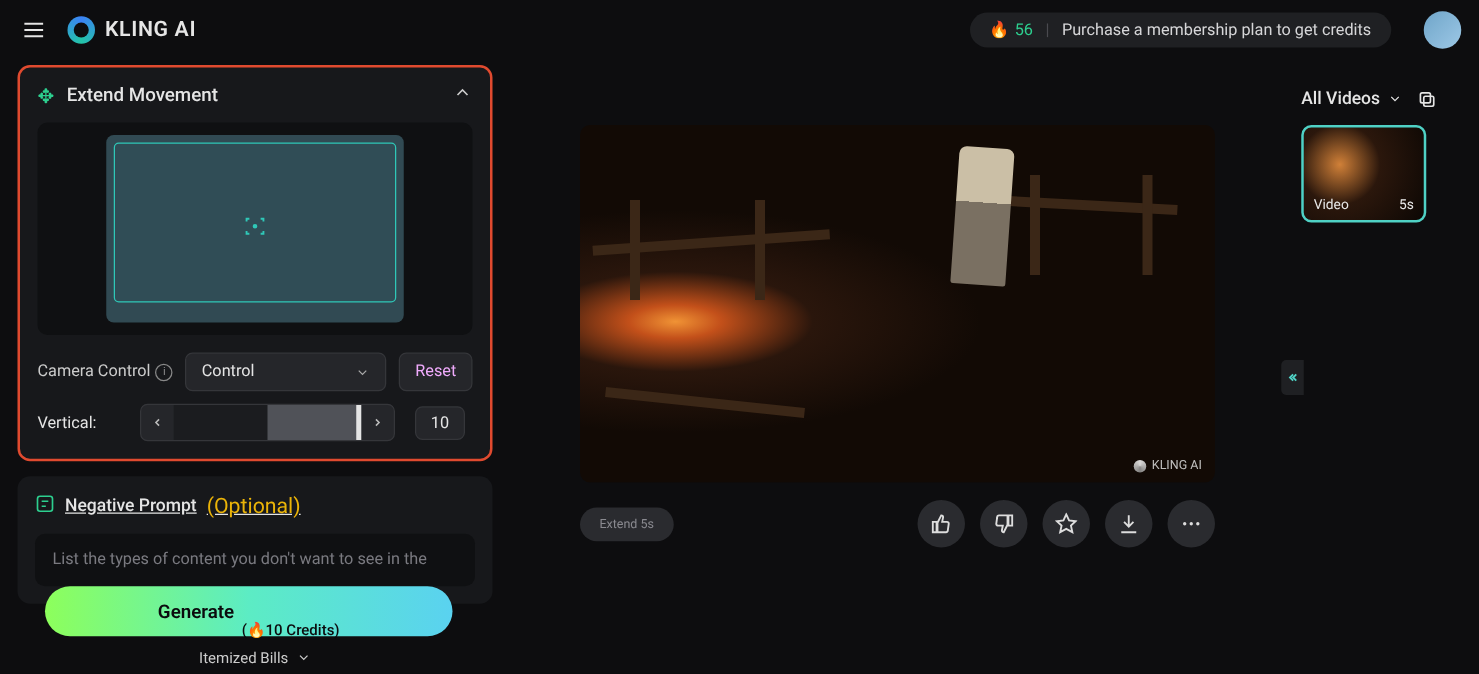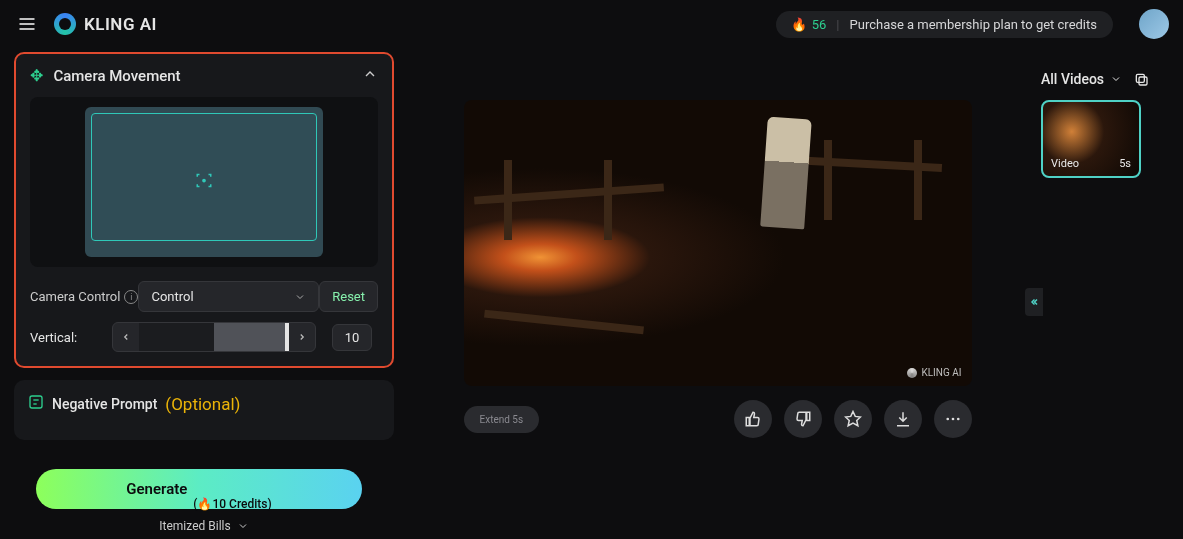--- a/index.html
+++ b/index.html
@@ -119,21 +119,21 @@
   background: rgba(47,200,184,0.03);
 }
 .focus-icon {
   position: absolute;
   top: 50%; left: 50%;
   transform: translate(-50%, -50%);
   color: #2fc8b8;
 }
 
 .control-row {
-  display: flex; align-items: center; 
+  display: flex; align-items: center; gap: 10px;
   margin-bottom: 10px;
 }
 .control-label {
   font-size: 13px; color: #ccc;
   display: flex; align-items: center; gap: 4px;
 }
 .info-icon {
   width: 14px; height: 14px;
   border: 1px solid #888; border-radius: 50%;
   display: inline-flex; align-items: center; justify-content: center;
@@ -149,21 +149,21 @@
   cursor: pointer;
   font-size: 13px;
 }
 .reset-btn {
   background: #25262a;
   border: 1px solid #35363a;
   border-radius: 6px;
   padding: 7px 12px;
   cursor: pointer;
   font-size: 13px;
-  color: #86efac;
+  color: #f0abfc;
 }
 
 .slider-row {
   display: flex; align-items: center; gap: 16px;
 }
 .slider-label { font-size: 13px; width: 66px; }
 .slider-wrap {
   display: flex; align-items: center;
   background: #25262a;
   border: 1px solid #35363a;
@@ -203,21 +203,21 @@
   min-width: 40px;
   text-align: center;
   font-size: 13px;
 }
 
 .neg-panel {
   background: #17181b;
   border-radius: 10px;
   padding: 14px;
 }
-.neg-header { display: flex; align-items: center; gap: 8px; margin-bottom: 12px; }
+.neg-header { display: flex; align-items: center; gap: 8px; margin-bottom: 12px; text-decoration: underline; }
 .neg-icon { color: #2dcf8f; font-size: 15px; }
 .neg-title { font-size: 14px; font-weight: 500; }
 .neg-opt { color: #eab308; font-size: 17px; }
 .neg-input {
   background: #0f1012;
   border-radius: 8px;
   padding: 12px 14px;
   color: #7a7a80;
   font-size: 13px;
   line-height: 1.4;
@@ -389,21 +389,21 @@
   </div>
   <div class="avatar"></div>
 </div>
 
 <div class="main">
 
   <div class="left-panel">
     <div class="camera-panel">
       <div class="panel-header">
         <span class="panel-icon">✥</span>
-        <span class="panel-title">Camera Movement</span>
+        <span class="panel-title">Extend Movement</span>
         <span class="collapse-btn">
           <svg width="16" height="16" viewBox="0 0 24 24" fill="none" stroke="#ccc" stroke-width="2">
               <polyline points="18 15 12 9 6 15"></polyline>
             </svg>
         </span>
       </div>
       <div class="preview-box">
         <div class="preview-inner">
           <div class="preview-frame"></div>
           <span class="focus-icon">
@@ -454,20 +454,21 @@
         <span class="neg-icon">
           <svg width="16" height="16" viewBox="0 0 24 24" fill="none" stroke="#2dcf8f" stroke-width="2">
               <rect x="3" y="3" width="18" height="18" rx="3"></rect>
               <line x1="8" y1="9" x2="16" y2="9"></line>
               <line x1="8" y1="15" x2="13" y2="15"></line>
             </svg>
         </span>
         <span class="neg-title">Negative Prompt</span>
         <span class="neg-opt">(Optional)</span>
       </div>
+      <div class="neg-input">List the types of content you don't want to see in the</div>
     </div>
 
     <div class="generate-btn">
       <span>Generate</span>
       <span class="gen-credits">(<span>🔥</span><span>10 Credits</span>)</span>
     </div>
 
     <div class="itemized">
       <span>Itemized Bills</span>
       <svg width="12" height="12" viewBox="0 0 24 24" fill="none" stroke="#ccc" stroke-width="2">

